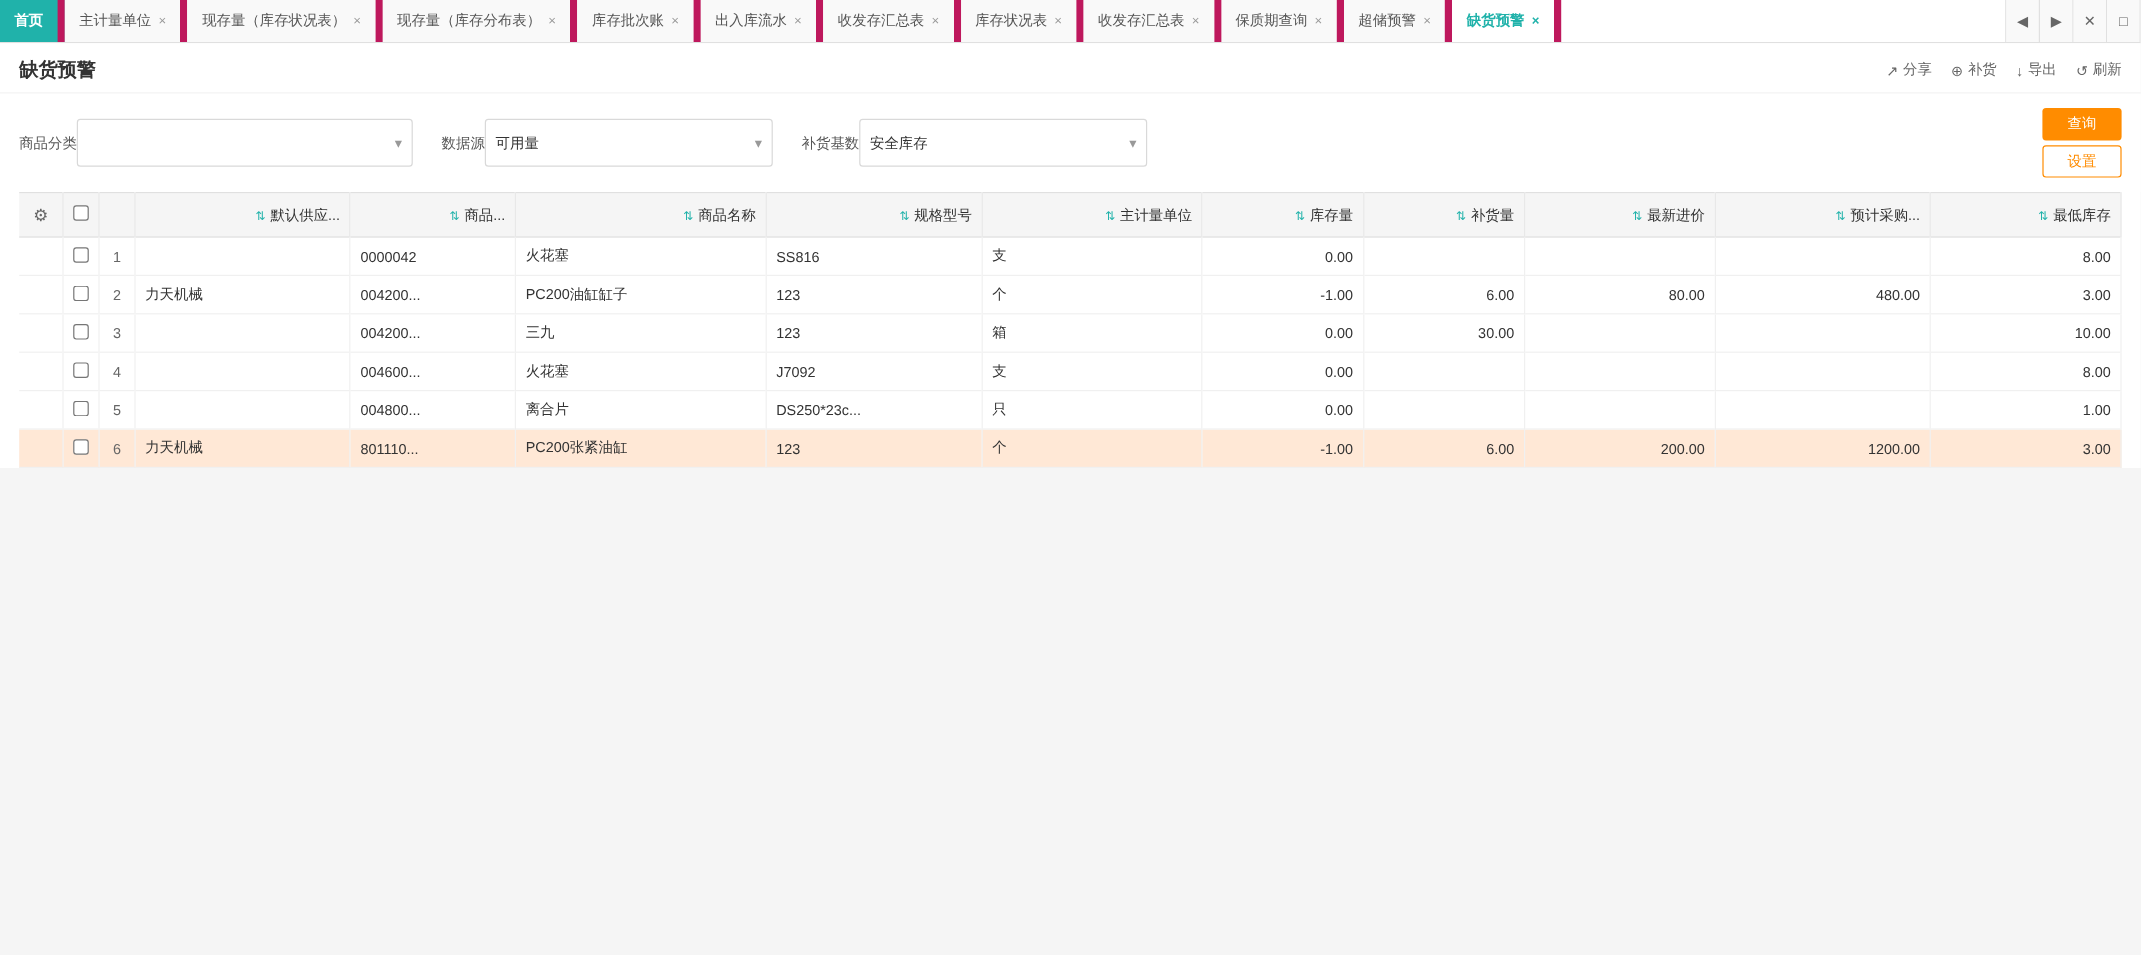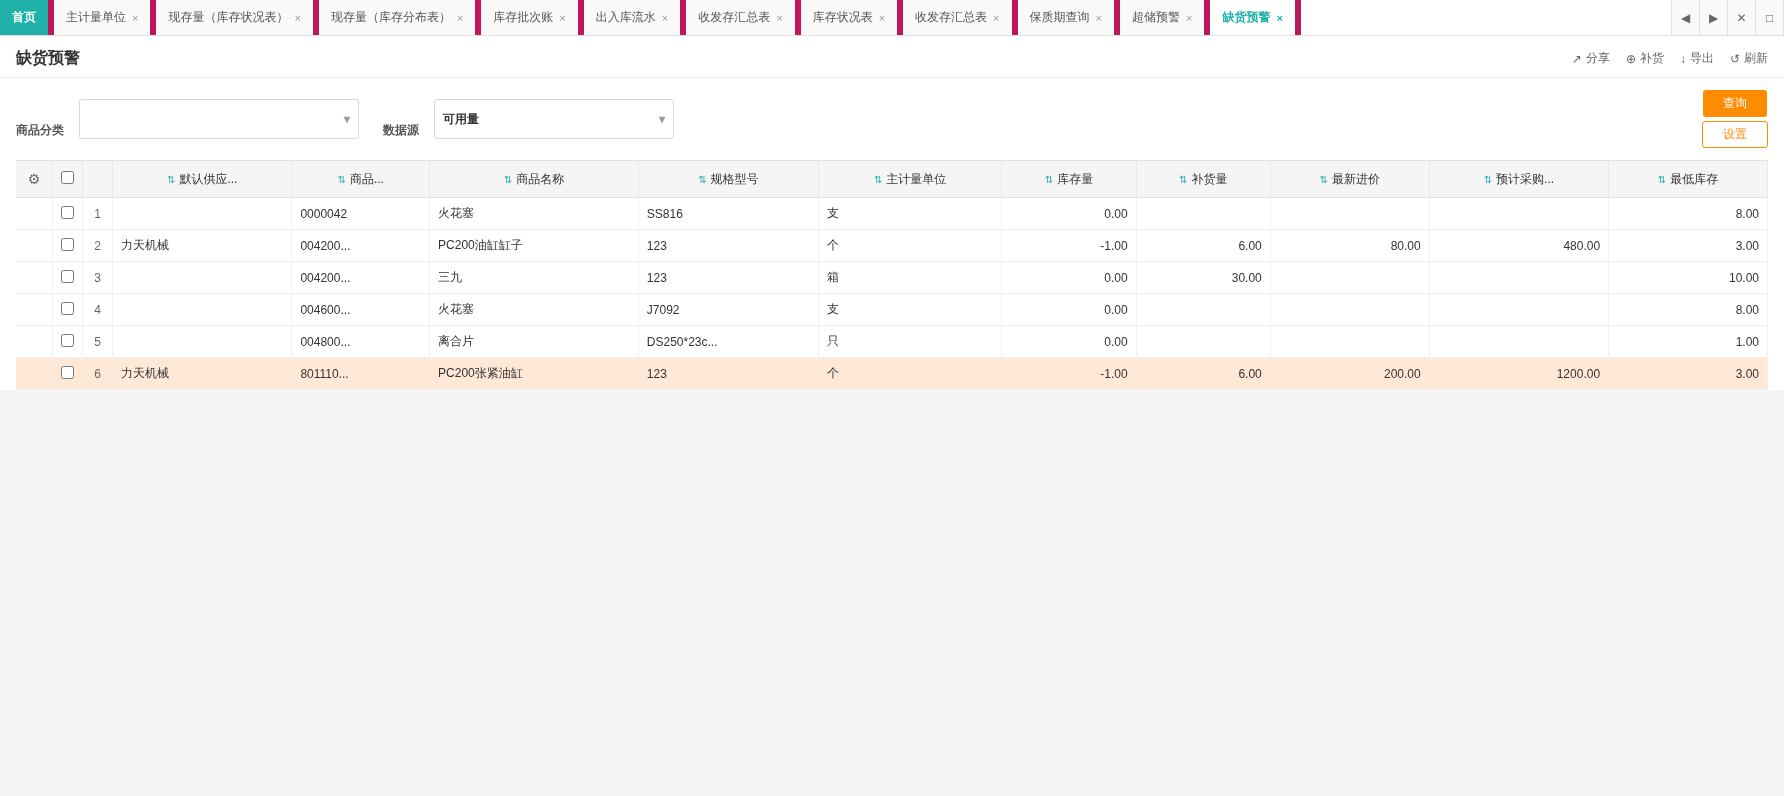--- a/index.html
+++ b/index.html
@@ -99,23 +99,22 @@
     
     .filter-bar {
       display: flex;
       align-items: center;
       padding: 12px 16px;
       gap: 24px;
       background: #fff;
     }
     .filter-item {
       display: flex;
-      align-items: flex-end;
-      gap: 15px;
-      font-weight: bold;
+      align-items: center;
+      gap: 0;
     }
     .filter-label {
       color: #555;
       white-space: nowrap;
       font-size: 12px;
     }
     .filter-select {
       width: 280px;
       height: 40px;
       border: 1px solid #d9d9d9;
@@ -133,21 +132,20 @@
       width: 240px;
     }
     .filter-select-value {
       color: #333;
     }
     .filter-actions {
       margin-left: auto;
       display: flex;
       flex-direction: column;
       gap: 4px;
-      align-items: center;
     }
     .btn-query {
       background: #ff8c00;
       color: #fff;
       border: none;
       padding: 5px 20px;
       border-radius: 3px;
       cursor: pointer;
       font-size: 12px;
     }
@@ -170,21 +168,21 @@
       border-collapse: collapse;
       font-size: 12px;
     }
     thead tr {
       background: #f5f5f5;
       border-top: 1px solid #e0e0e0;
       border-bottom: 1px solid #e0e0e0;
     }
     thead th {
       padding: 8px 8px;
-      text-align: center;
+      text-align: right;
       font-weight: normal;
       color: #333;
       border-right: 1px solid #e8e8e8;
       white-space: nowrap;
     }
     thead th.sortable {
       cursor: pointer;
     }
     thead th .sort-icon {
       margin-right: 4px;
@@ -334,20 +332,27 @@
     </div>
 
     <div class="filter-item">
       <span class="filter-label">数据源</span>
       <div class="filter-select filter-select-medium">
         <span class="filter-select-value">可用量</span>
         <span class="chevron-down"></span>
       </div>
     </div>
 
+    <div class="filter-item">
+      <span class="filter-label">补货基数</span>
+      <div class="filter-select filter-select-medium">
+        <span class="filter-select-value">安全库存</span>
+        <span class="chevron-down"></span>
+      </div>
+    </div>
 
     <div class="filter-actions">
       <button class="btn-query">查询</button>
       <button class="btn-settings">设置</button>
     </div>
   </div>
 
   <div class="table-container">
     <table>
       <thead>

